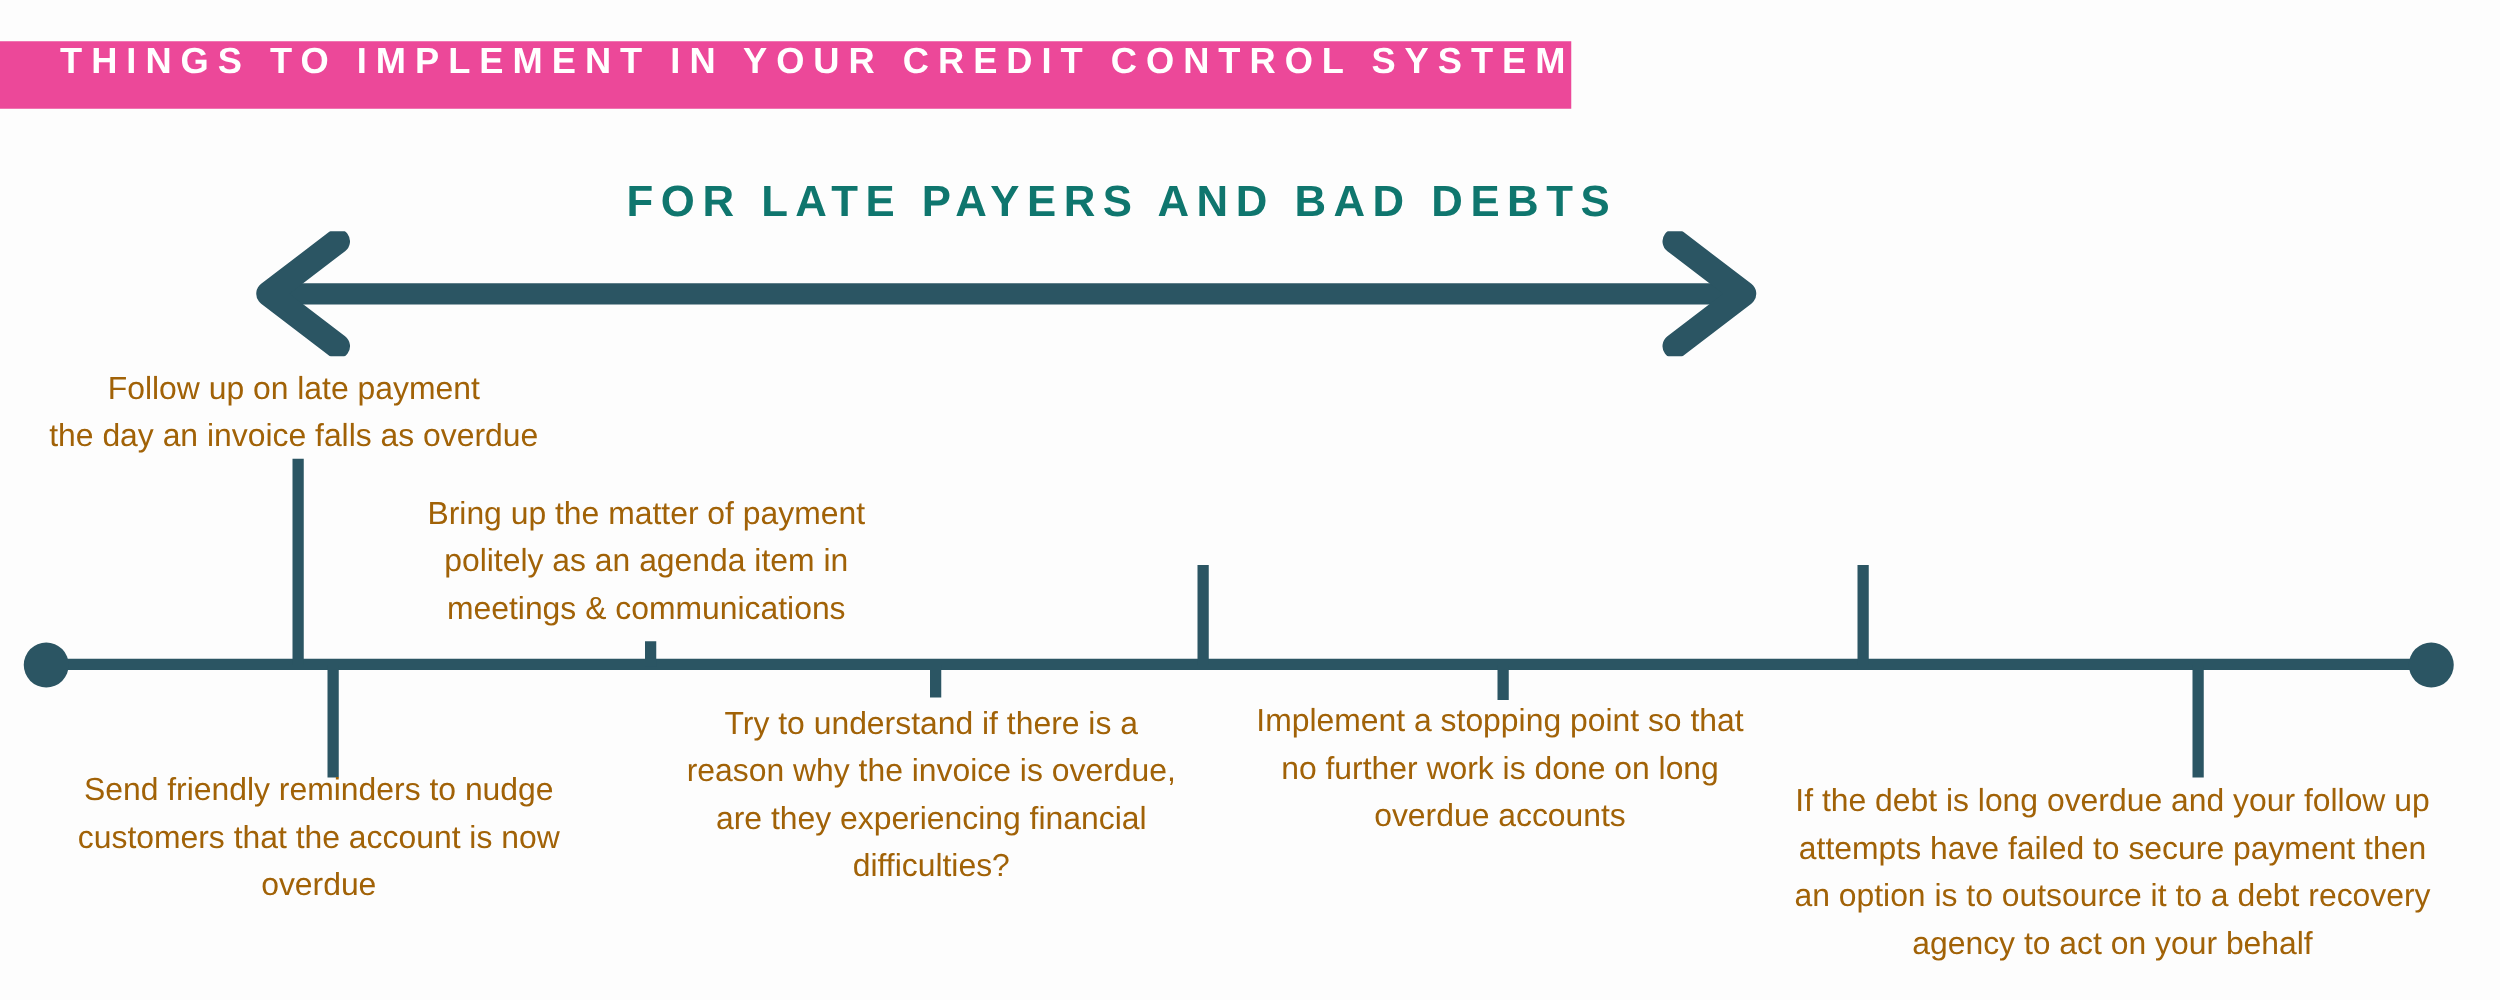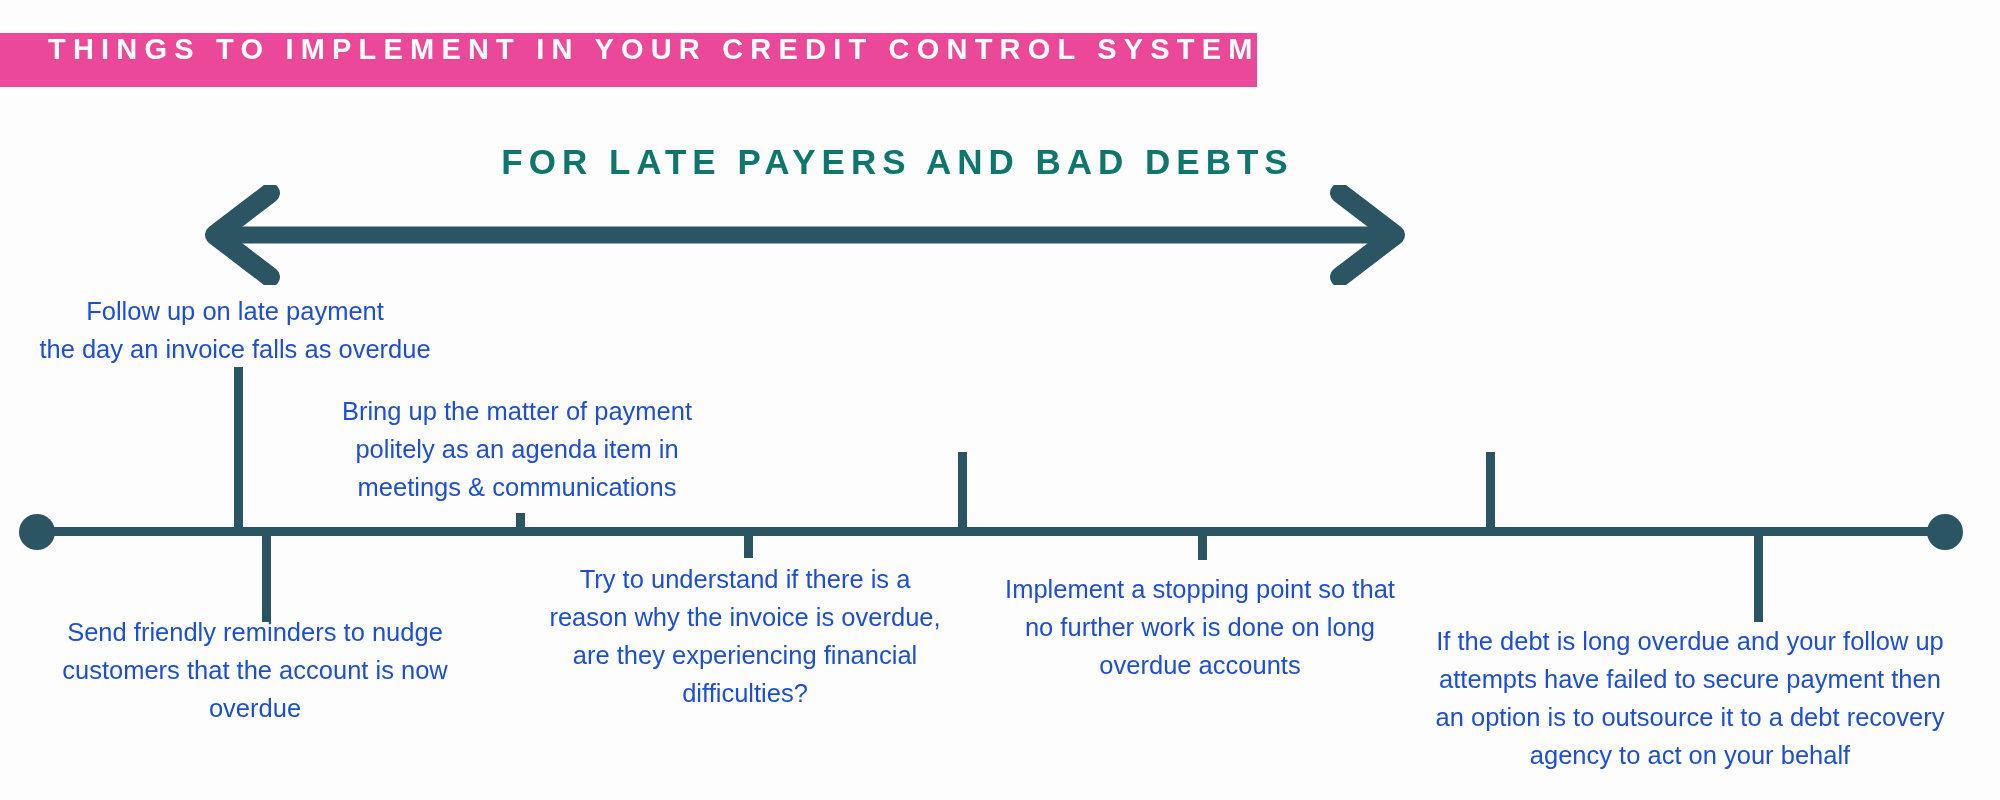--- a/index.html
+++ b/index.html
@@ -83,21 +83,21 @@
   .tick {
     position: absolute;
     background: #2B5563;
     width: 9px;
   }
 
   
   .note {
     position: absolute;
     text-align: center;
-    color: #1d4ed8;
+    color: #a16207;
     font-family: "Liberation Sans", sans-serif;
     font-size: 25.5px;
     line-height: 38px;
     font-weight: 400;
     white-space: pre-line;
   }
 </style>
 </head>
 <body>
 
@@ -138,21 +138,21 @@
   <div class="note" style="left:302px; top:392px; width:430px;">Bring up the matter of payment
 politely as an agenda item in
 meetings &amp; communications</div>
 
   <div class="note" style="left:525px; top:560px; width:440px;">Try to understand if there is a
 reason why the invoice is overdue,
 are they experiencing financial
 difficulties?</div>
 
 
-  <div class="note" style="left:965px; top:558px; width:470px;margin-top:12px;">Implement a stopping point so that
+  <div class="note" style="left:965px; top:558px; width:470px;">Implement a stopping point so that
 no further work is done on long
 overdue accounts</div>
 
 
   <div class="note" style="left:1400px; top:622px; width:580px;">If the debt is long overdue and your follow up
 attempts have failed to secure payment then
 an option is to outsource it to a debt recovery
 agency to act on your behalf</div>
 
 </div>

